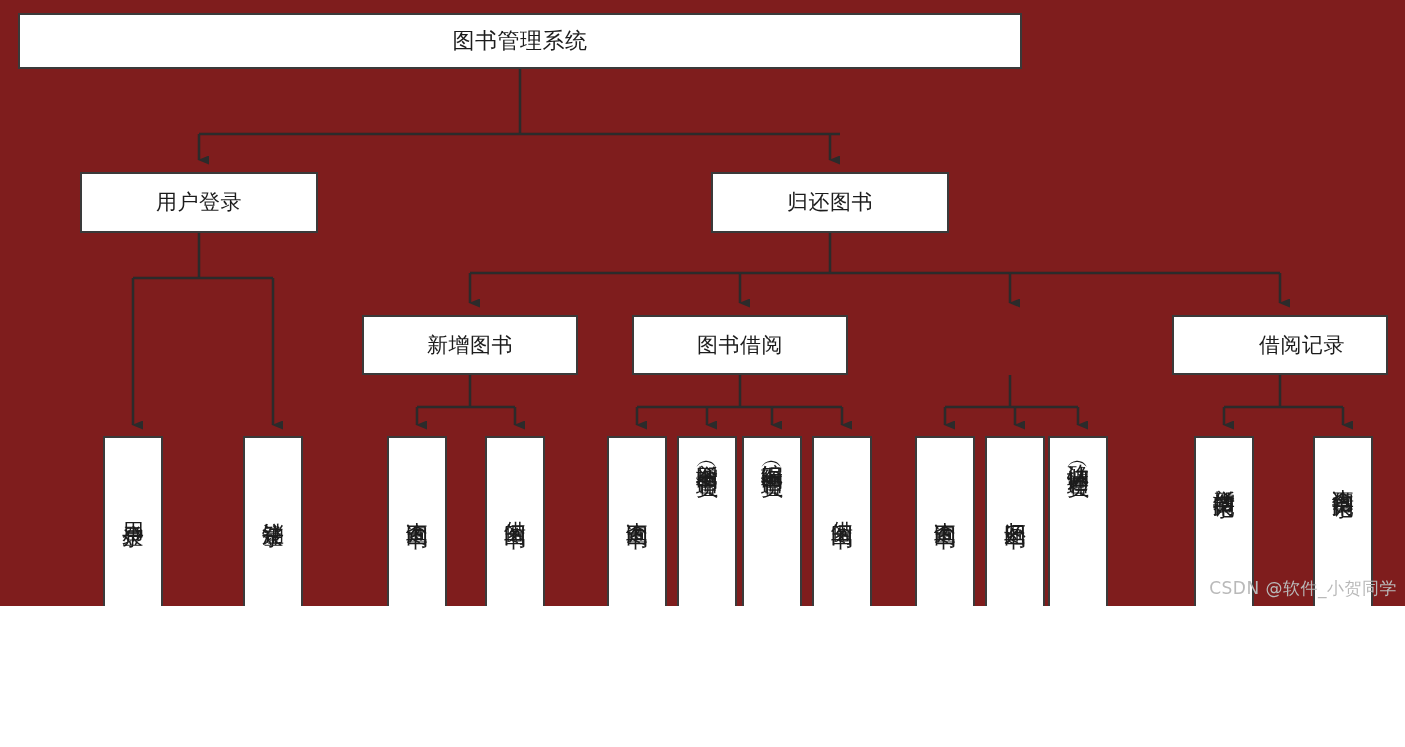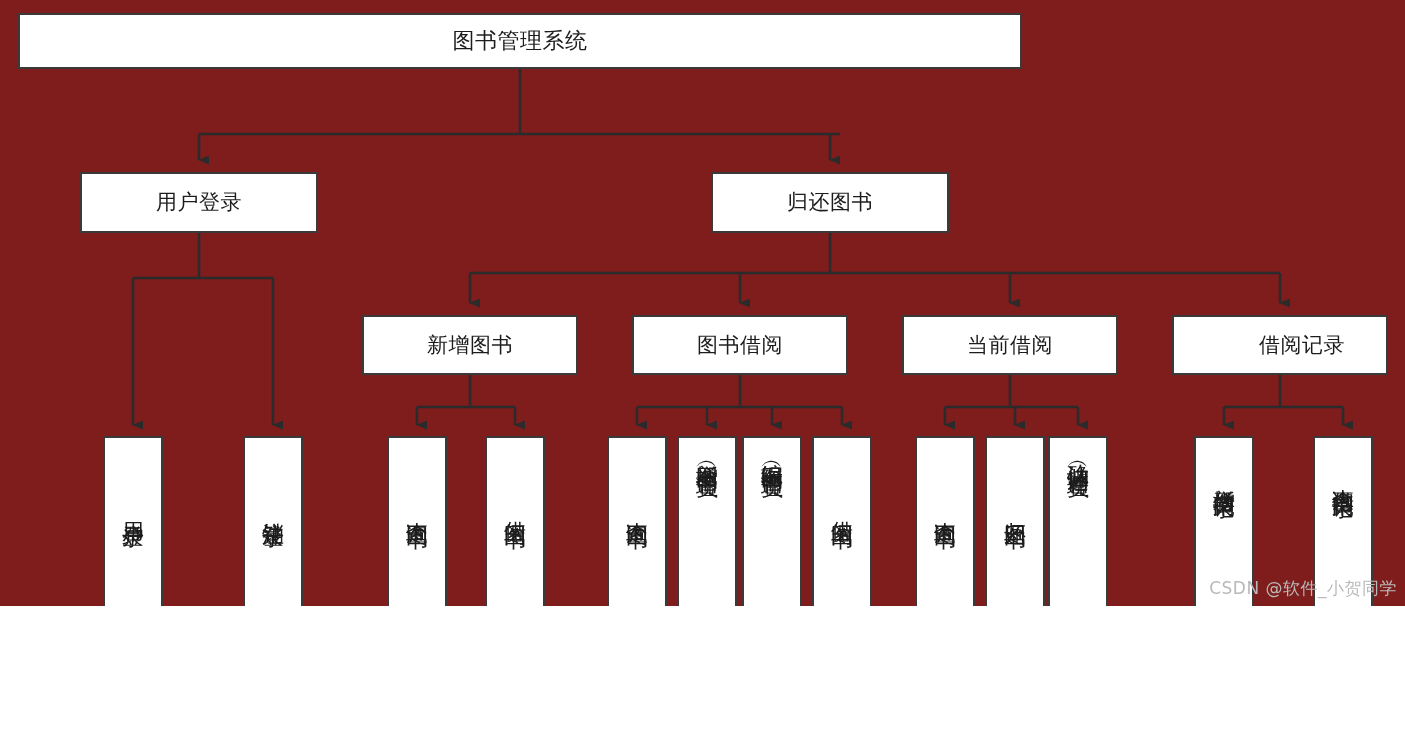--- a/index.html
+++ b/index.html
@@ -140,23 +140,20 @@
   <div class="node horiz" style="left:711px; top:172px; width:238px; height:61px;">
     <span class="label">归还图书</span>
   </div>
 
   <div class="node horiz" style="left:362px; top:315px; width:216px; height:60px;">
     <span class="label">新增图书</span>
   </div>
   <div class="node horiz" style="left:632px; top:315px; width:216px; height:60px;">
     <span class="label">图书借阅</span>
   </div>
-  <div class="node horiz" style="left:902px; top:315px; width:216px; height:60px;">
-    <span class="label">当前借阅</span>
-  </div>
   <div class="node horiz" style="left:1172px; top:315px; width:216px; height:60px;padding-left:44px;">
     <span class="label">借阅记录</span>
   </div>
 
   <div class="node vert" style="left:103px; top:436px; width:60px; height:299px; padding-top:66px;">
     <span class="label">用户登录</span>
   </div>
   <div class="node vert" style="left:243px; top:436px; width:60px; height:299px; padding-top:66px;">
     <span class="label">注销登录</span>
   </div>

